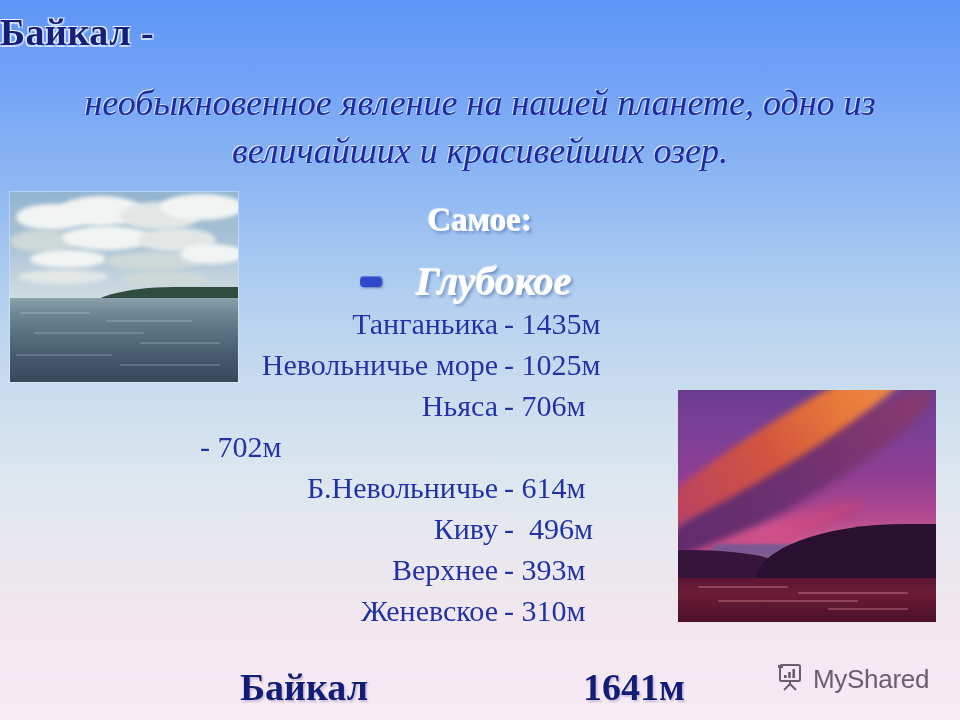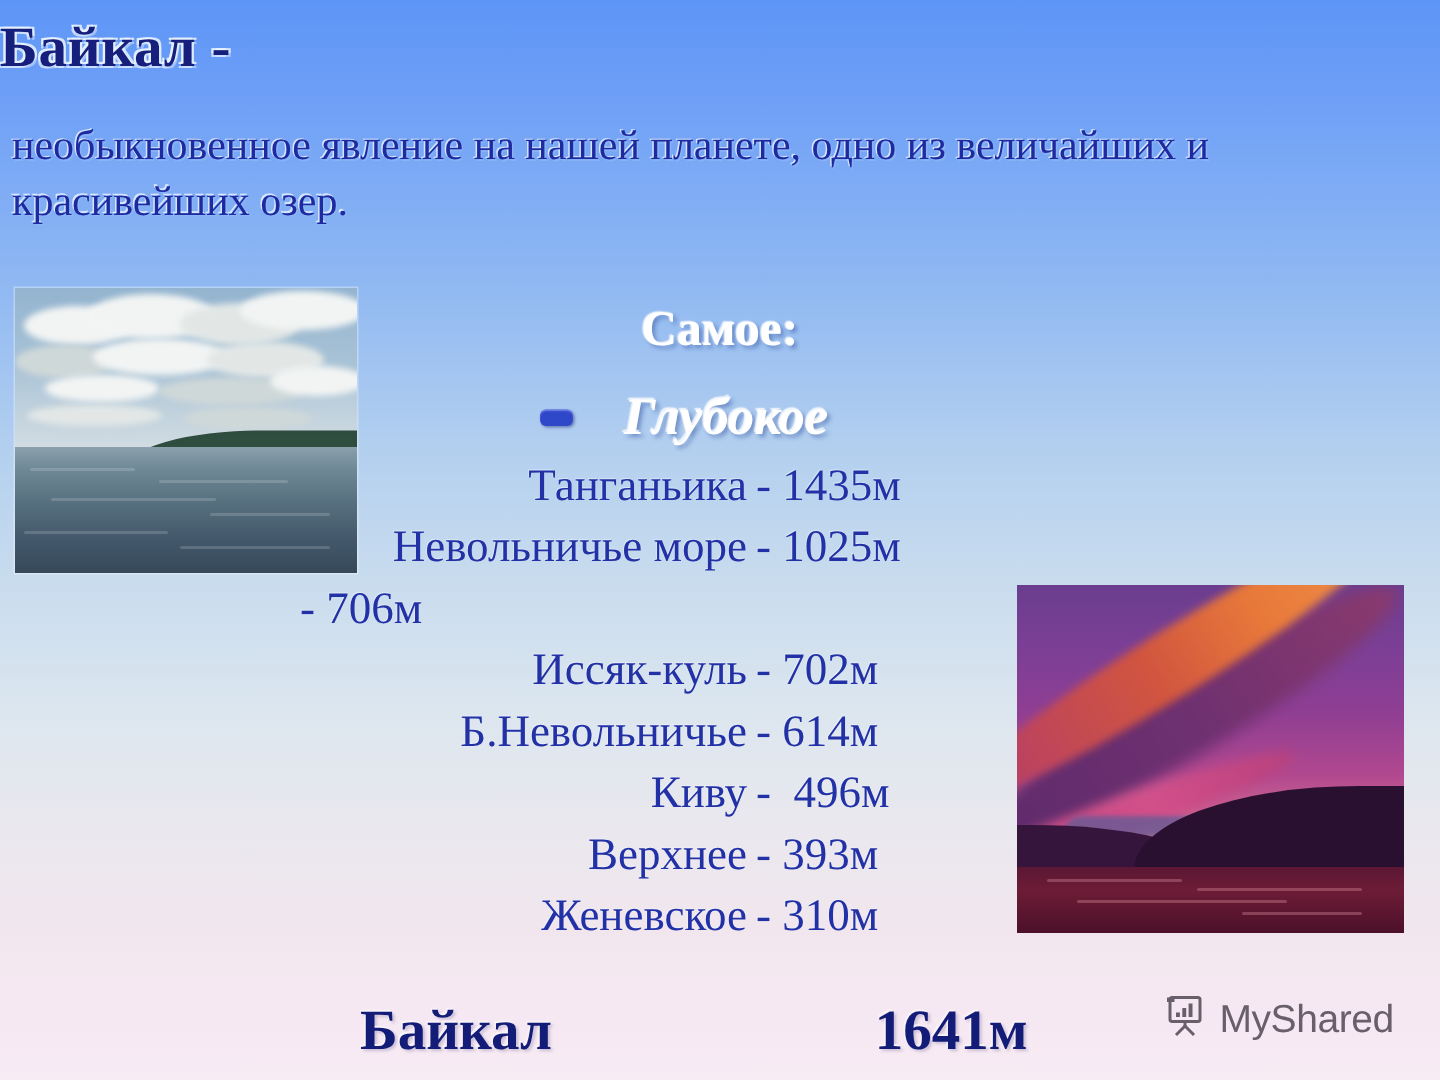--- a/index.html
+++ b/index.html
@@ -42,26 +42,28 @@
       -1.5px  1.5px 0 rgba(210,228,255,0.85),
        1.5px  1.5px 0 rgba(180,205,250,0.8);
   }
 
   
   .intro {
     position: absolute;
     left: 8px;
     top: 80px;
     width: 944px;
-    font-size: 28px;
+    text-align: center;
+    font-size: 36px;
     line-height: 1.32;
     color: #1d2aa0;
     text-shadow:
       -1px -1px 0 rgba(236,244,255,0.8),
        1px  1px 0 rgba(150,185,245,0.55);
+    font-style: italic;
   }
 
   
   .samoe {
     position: absolute;
     left: 250px;
     top: 190px;
     width: 460px;
     text-align: center;
     font-size: 33px;
@@ -86,21 +88,21 @@
     width: 22px;
     height: 11px;
     border-radius: 4px;
     background: #2f47c9;
     box-shadow: 1px 1px 2px rgba(30,45,120,0.5),
                 inset 0 1px 1px rgba(150,170,255,0.6);
     flex: 0 0 auto;
     margin-right: 34px;
   }
   .glubokoe {
-    font-size: 35px;
+    font-size: 40px;
     font-weight: bold;
     font-style: italic;
     color: #ffffff;
     text-shadow:
       -1px -1px 1px rgba(255,255,255,0.9),
        2px  2px 3px rgba(40,70,150,0.45);
   }
 
   
   .lake-list {
@@ -362,24 +364,24 @@
   <div class="lake-list">
     <div class="lake-row">
       <span class="lake-name">Танганьика</span>
       <span class="lake-value">- 1435м</span>
     </div>
     <div class="lake-row">
       <span class="lake-name">Невольничье море</span>
       <span class="lake-value">- 1025м</span>
     </div>
     <div class="lake-row">
+      <span class="lake-name">Ньяса</span>
       <span class="lake-value">- 706м</span>
     </div>
     <div class="lake-row">
-      <span class="lake-name">Иссяк-куль</span>
       <span class="lake-value">- 702м</span>
     </div>
     <div class="lake-row">
       <span class="lake-name">Б.Невольничье</span>
       <span class="lake-value">- 614м</span>
     </div>
     <div class="lake-row">
       <span class="lake-name">Киву</span>
       <span class="lake-value">-  496м</span>
     </div>

